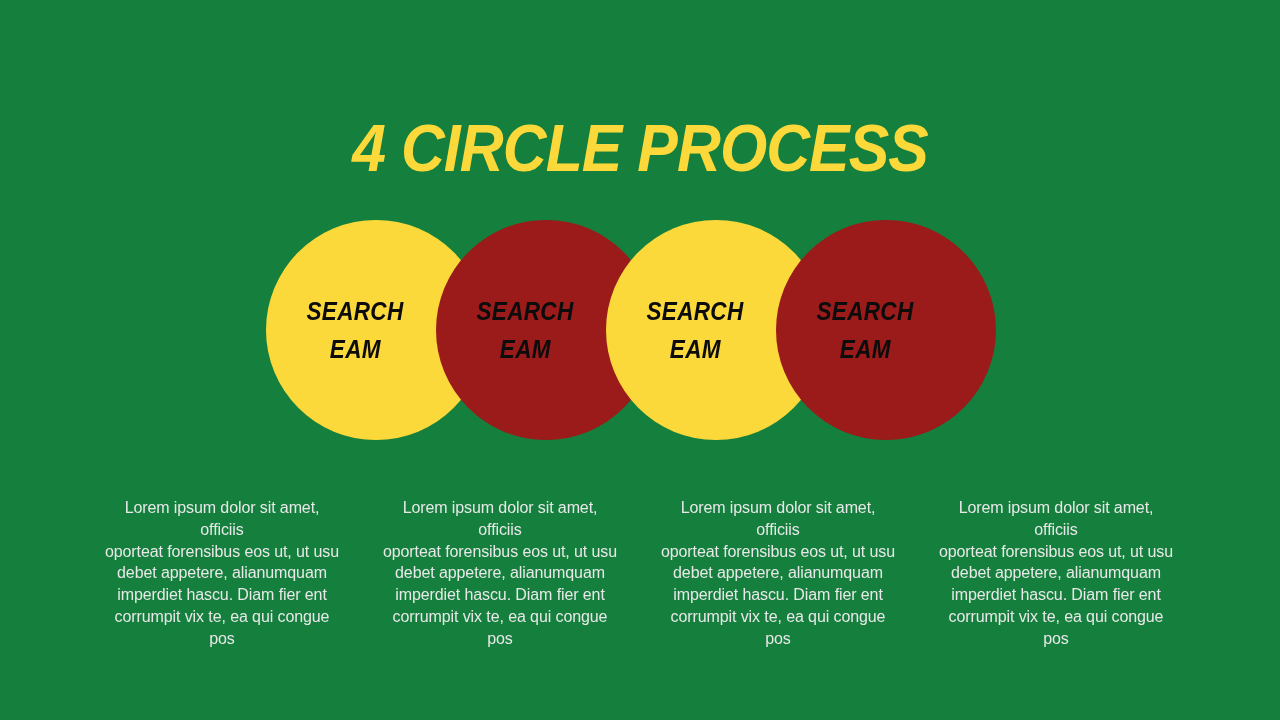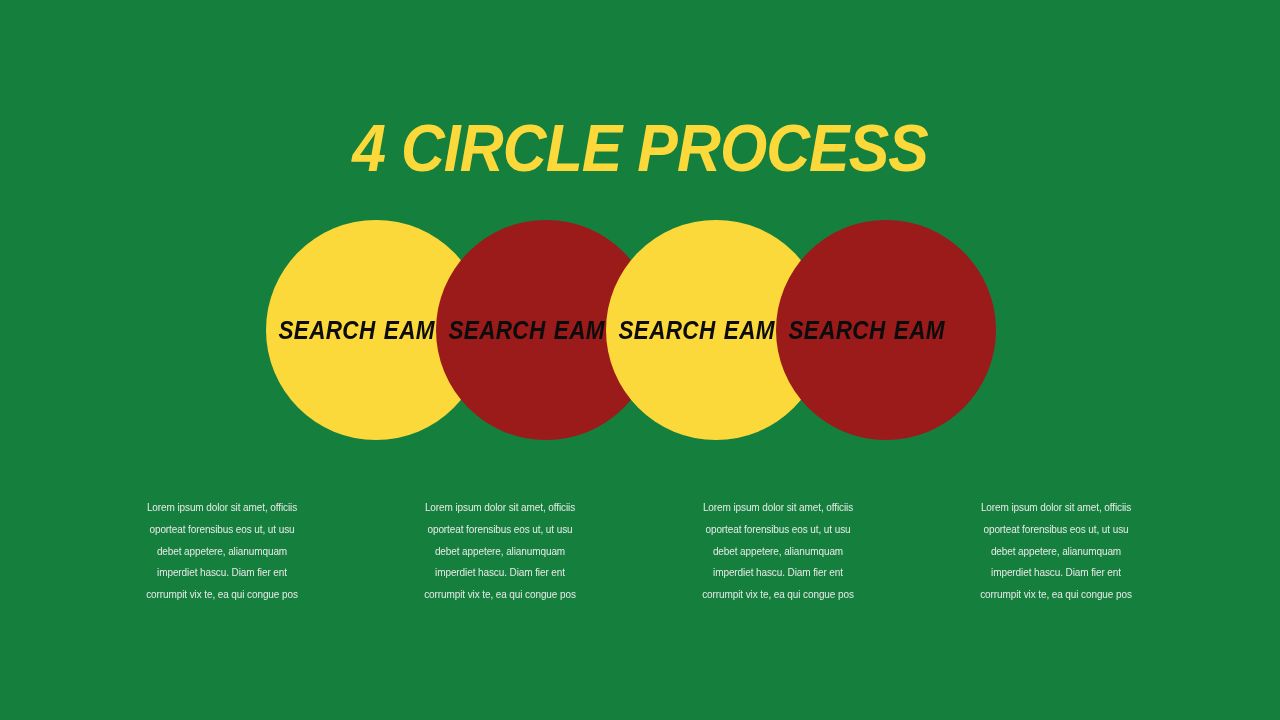--- a/index.html
+++ b/index.html
@@ -75,41 +75,41 @@
     letter-spacing: 0.4px;
     text-align: center;
     white-space: nowrap;
     transform: scaleX(0.9);
   }
 
   .circle-label-wrap {
     position: relative;
     left: -21px;
     display: flex;
-    flex-direction: row;
+    flex-direction: column;
     align-items: center;
     justify-content: space-between;
   }
 
   
   #caption-row {
     position: absolute;
     left: 0;
     top: 497px;
     width: 1280px;
     height: 130px;
   }
 
   .caption {
     position: absolute;
     top: 0;
     width: 240px;
     color: #e8e8e8;
     font-family: "Liberation Sans Narrow", "Liberation Sans", sans-serif;
-    font-size: 10px;
+    font-size: 16px;
     line-height: 21.8px;
     text-align: center;
     letter-spacing: -0.1px;
   }
 </style>
 </head>
 <body>
 
 <div id="slide">
 

